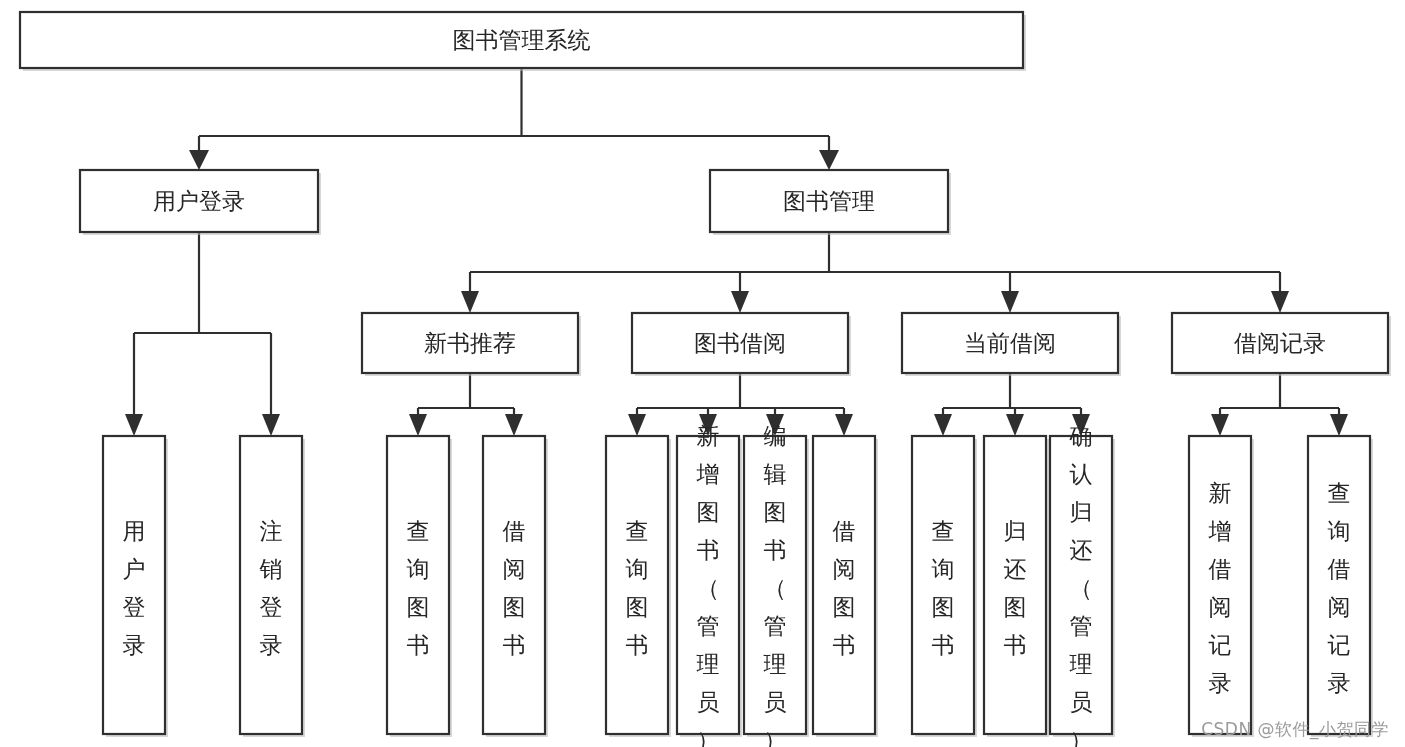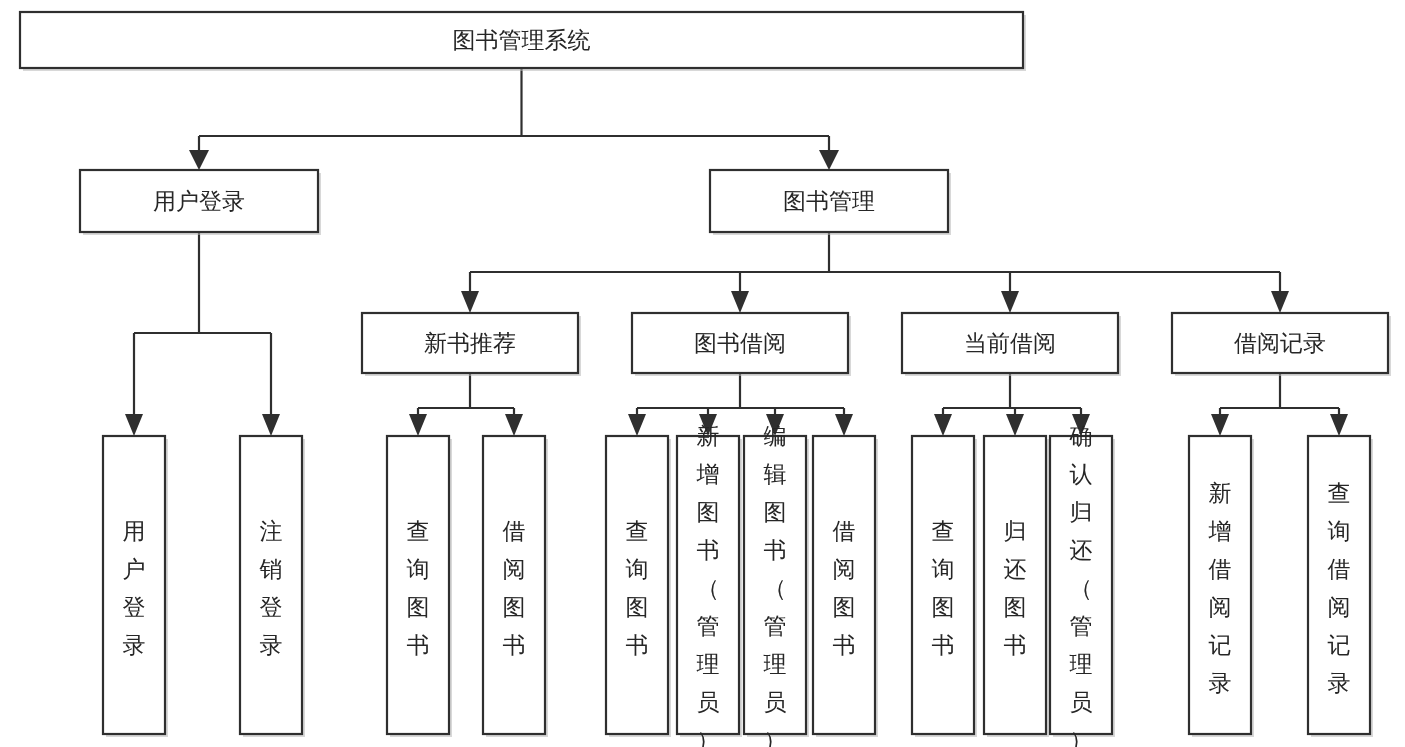--- a/index.html
+++ b/index.html
@@ -235,13 +235,14 @@
         </g>
         <g>
           <rect x="1311" y="439" width="62" height="298" class="node-shadow"></rect>
           <rect x="1308" y="436" width="62" height="298" class="node-box"></rect>
           <text x="1339" class="node-label-vertical"><tspan x="1339" y="500.64">查</tspan><tspan x="1339" y="538.64">询</tspan><tspan x="1339" y="576.64">借</tspan><tspan x="1339" y="614.64">阅</tspan><tspan x="1339" y="652.64">记</tspan><tspan x="1339" y="690.64">录</tspan></text>
         </g>
       </g>
 
   </svg>
 
+  <div class="watermark">CSDN @软件_小贺同学</div>
 </div>
 
 </body></html>

